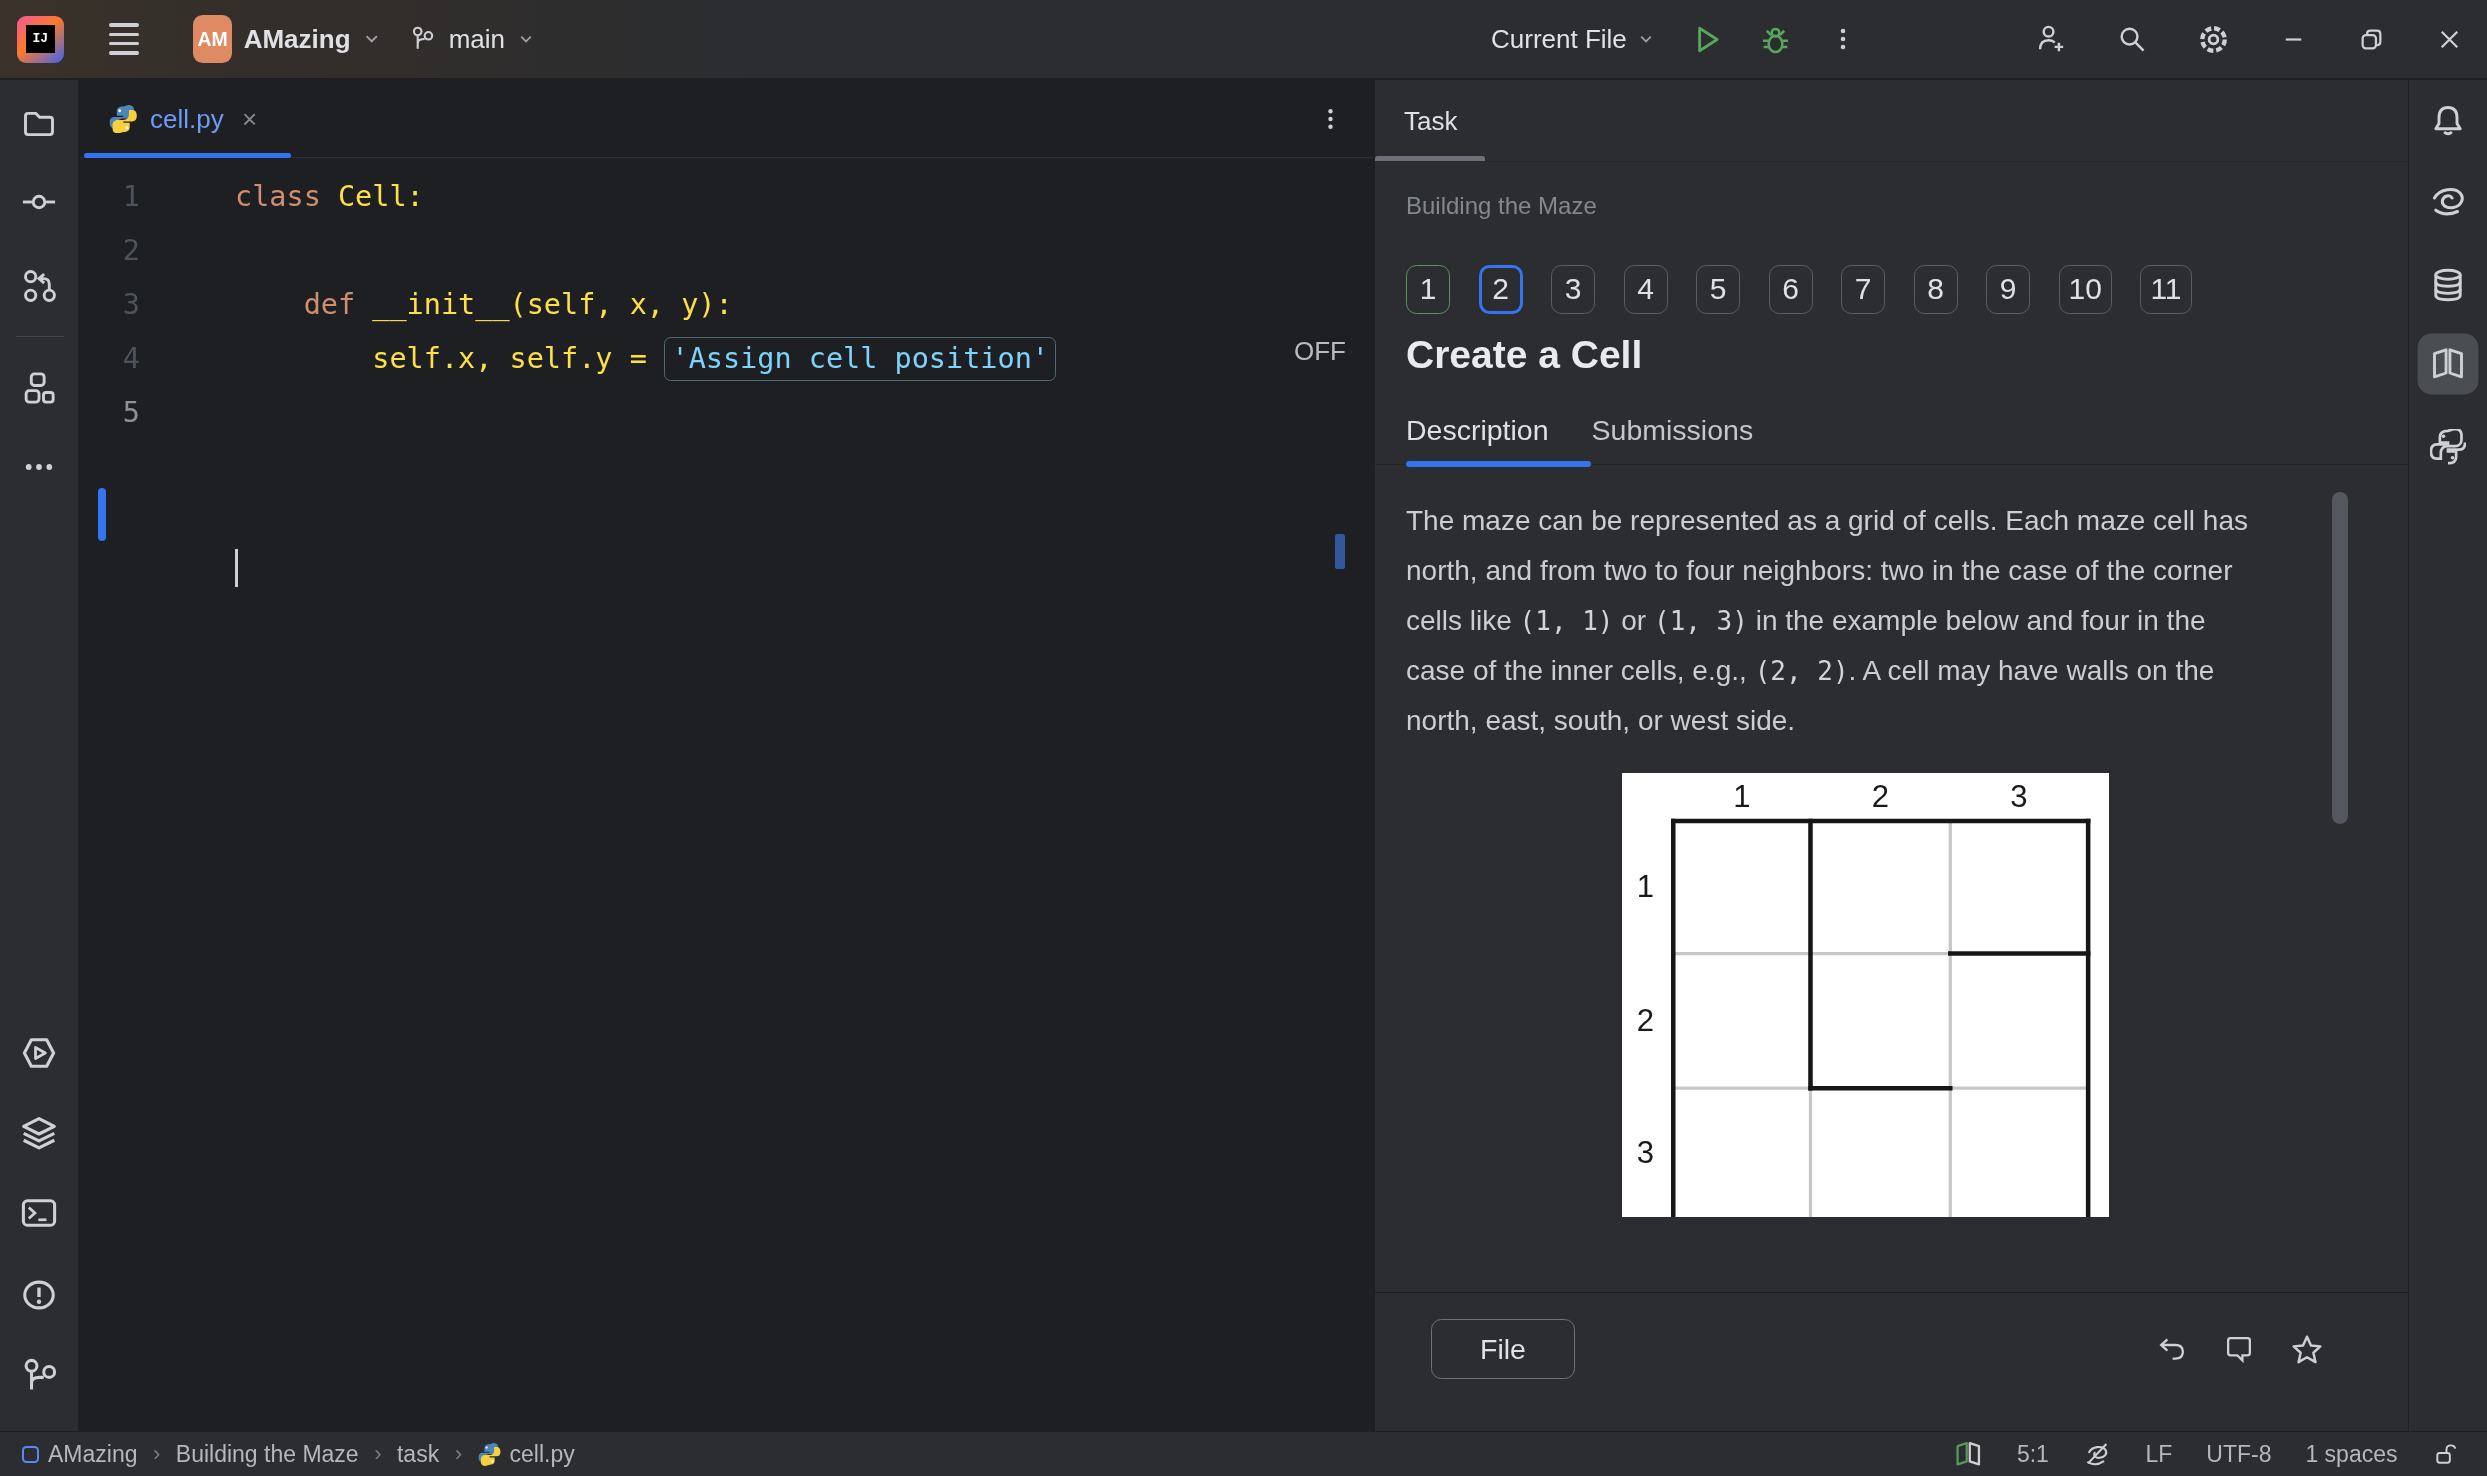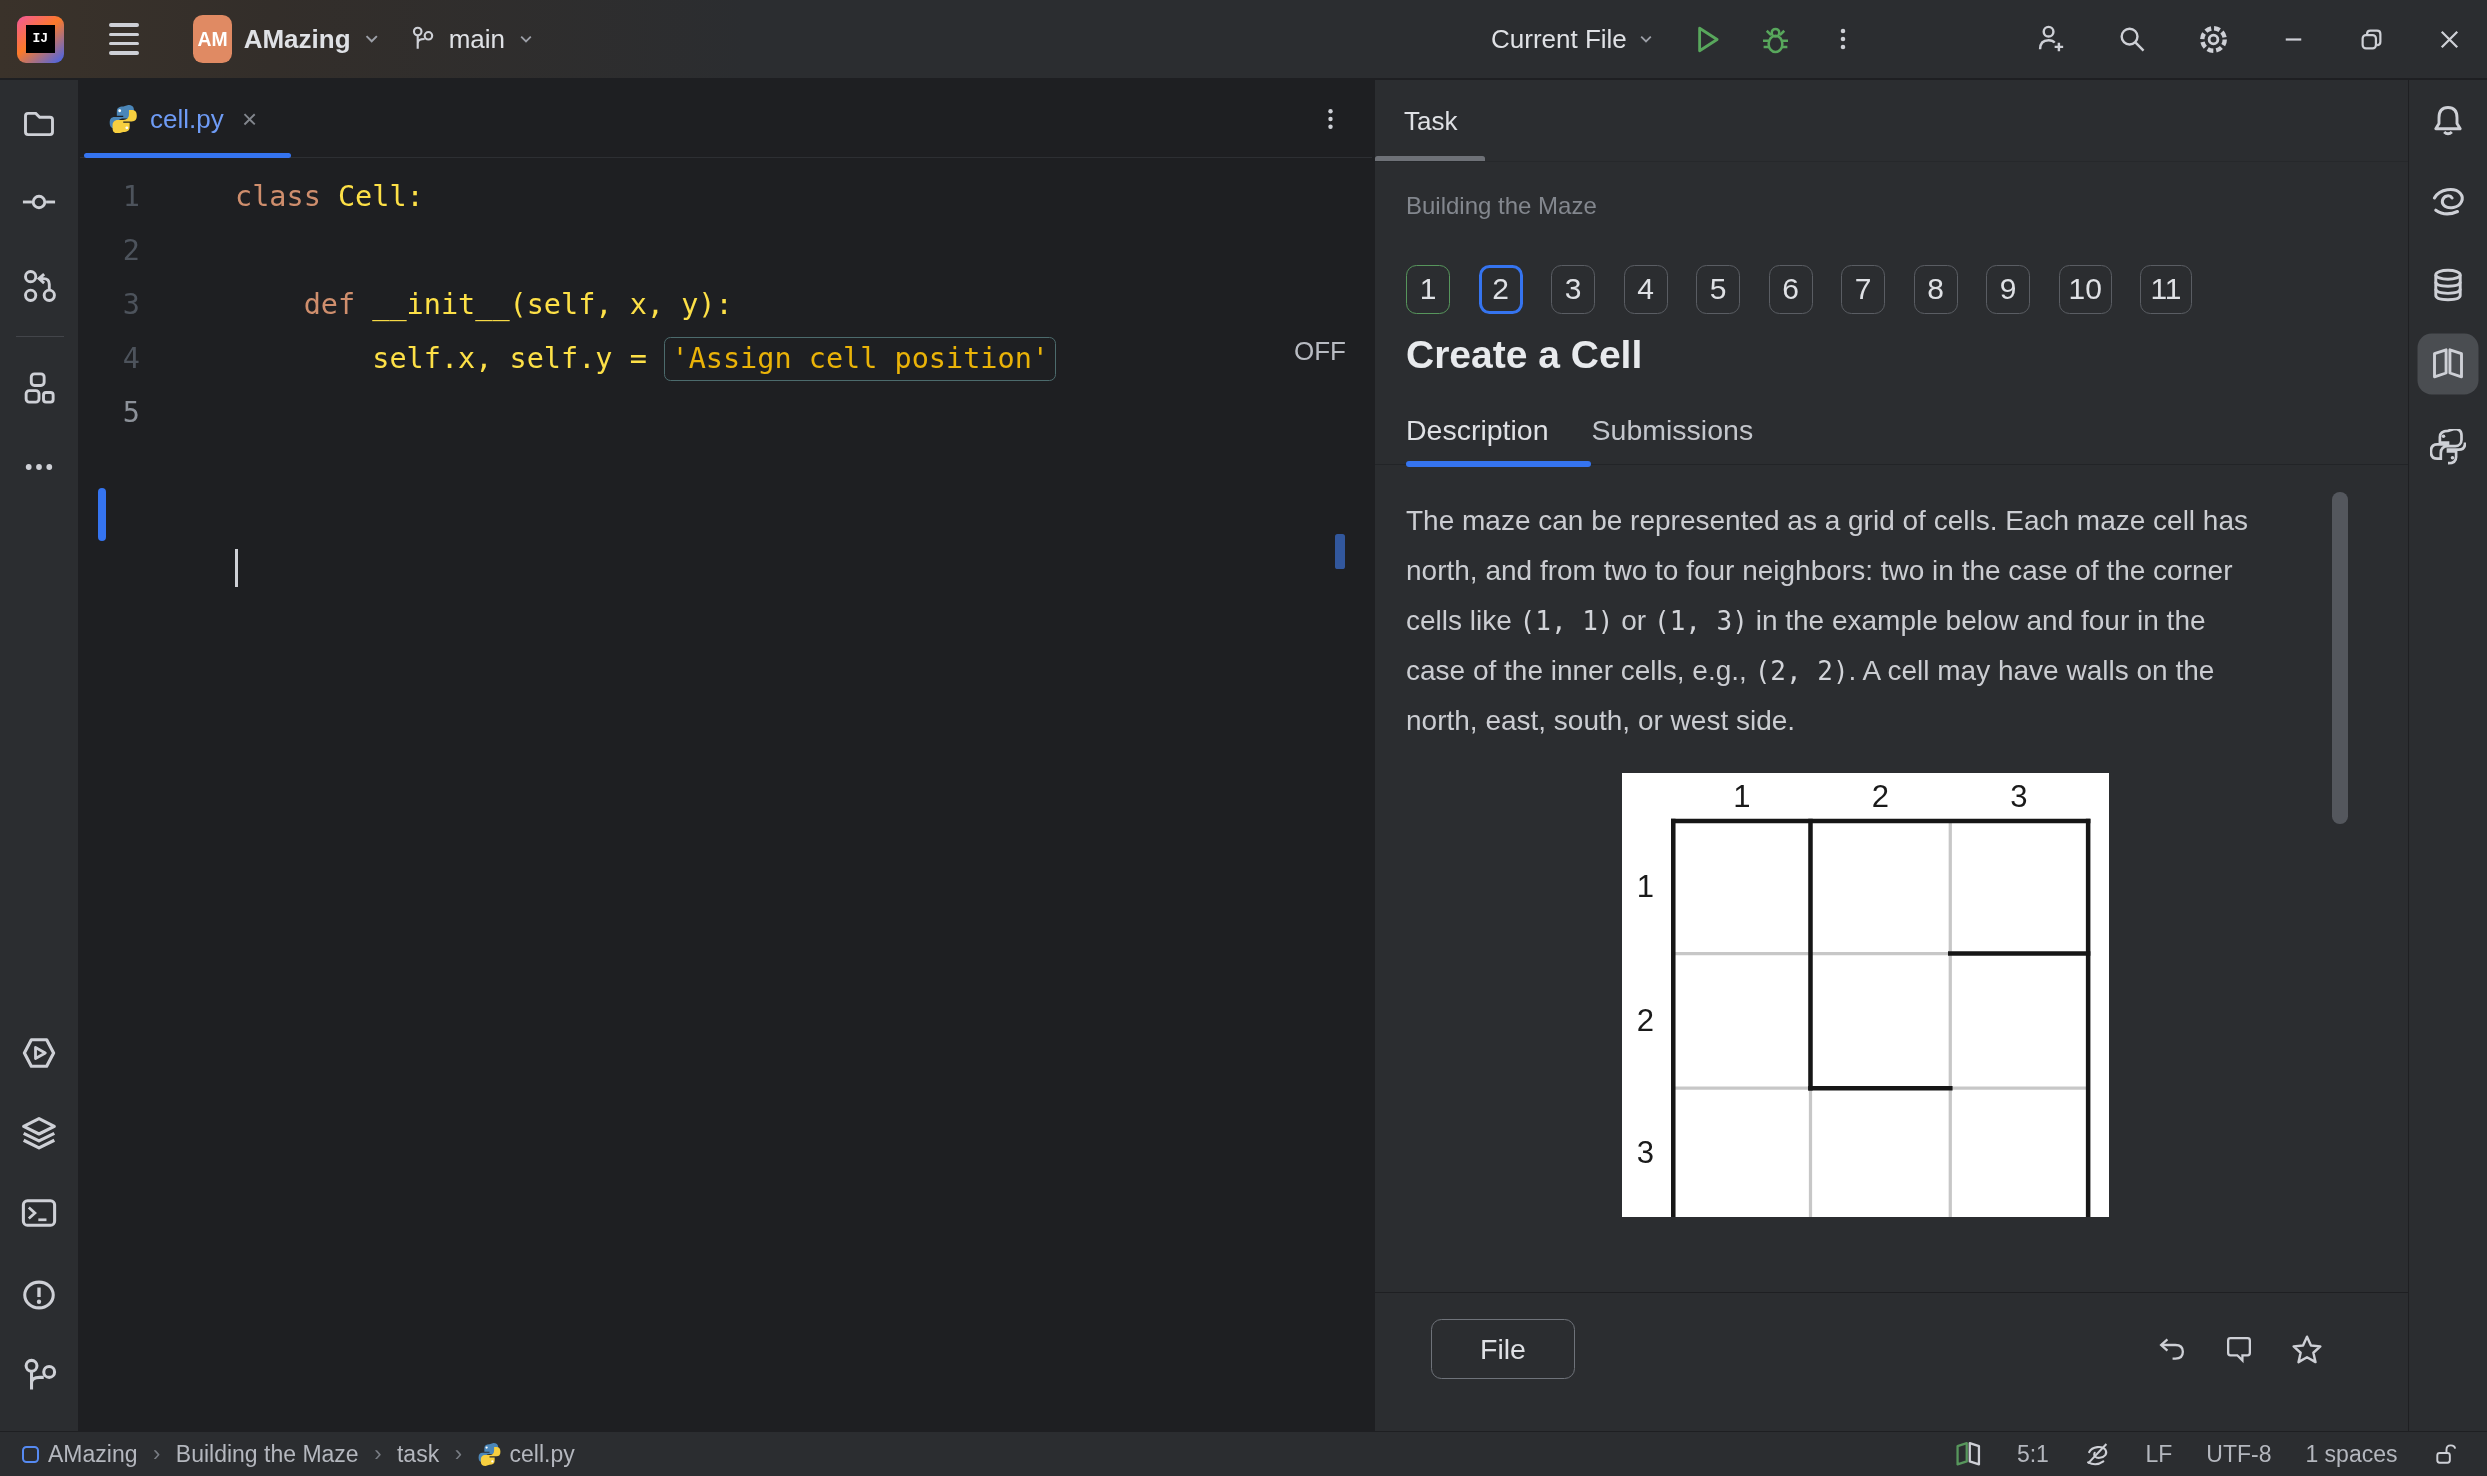--- a/index.html
+++ b/index.html
@@ -52,21 +52,21 @@
   #etab-kebab { position:absolute; right:26px; top:50%; transform:translateY(-50%); color:#ced0d6; }
   #codearea { position:absolute; top:80px; left:0; right:0; bottom:0; }
   #codelines { padding-top:9px; }
   .crow { display:flex; height:54px; align-items:center;
     font-family:"DejaVu Sans Mono","Liberation Mono",monospace; font-size:28.5px; }
   .lnum { width:60px; text-align:right; color:#4d535c; flex:none; }
   .lnum.cur { color:#8c9199; }
   .ltext { margin-left:95px; white-space:pre; color:#bcbec4; }
   .tk-kw { color:#cf8e6d; }
   .tk-pl { color:#fde047; }
-  .tk-str-box { color:#eab308; border:1.9px solid #4c6b6d; border-radius:6.5px; padding:3.9px 6.5px 5.2px 6.5px; }
+  .tk-str-box { color:#7dd3fc; border:1.9px solid #4c6b6d; border-radius:6.5px; padding:3.9px 6.5px 5.2px 6.5px; }
   #vcs-bar { position:absolute; left:17.5px; top:328px; width:8.4px; height:53px;
     background:#3574f0; border-radius:4.5px; }
   #caret { position:absolute; left:155px; top:389px; width:2.6px; height:38px; background:#ced0d6; }
   #off-label { position:absolute; top:176px; right:26px; font-size:26px; color:#b8bbc2; }
   #scroll-mark { position:absolute; right:27px; top:374px; width:10.4px; height:35px;
     background:rgba(64,125,240,0.6); border-radius:2.6px; }
 
   
   #task { position:absolute; top:80px; left:1374px; width:1034px; height:1351px;
     background:#2b2d30; border-left:1.3px solid #1e1f22; color:#dfe1e5; }

